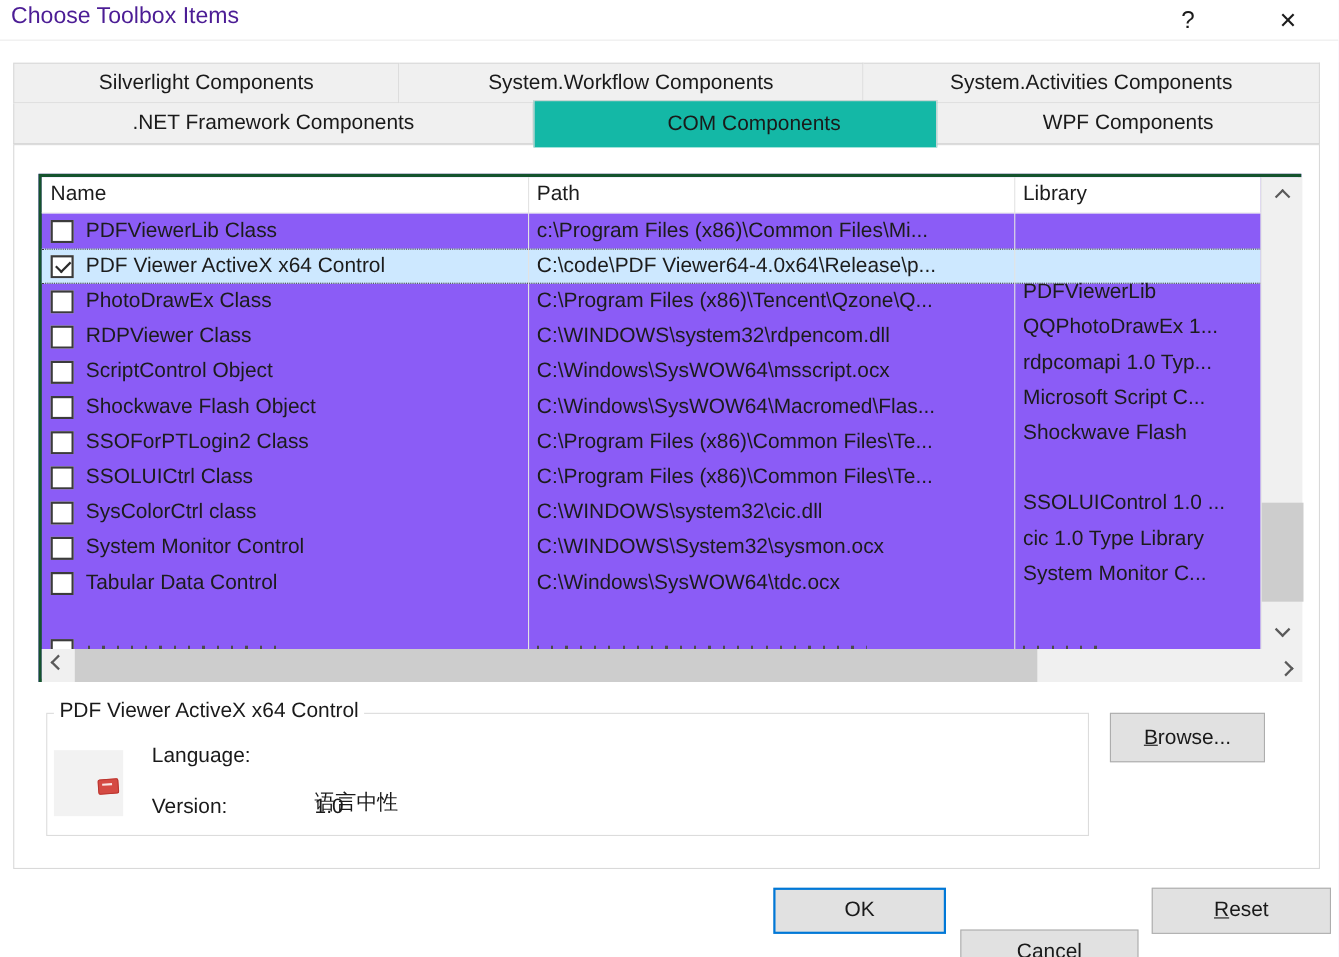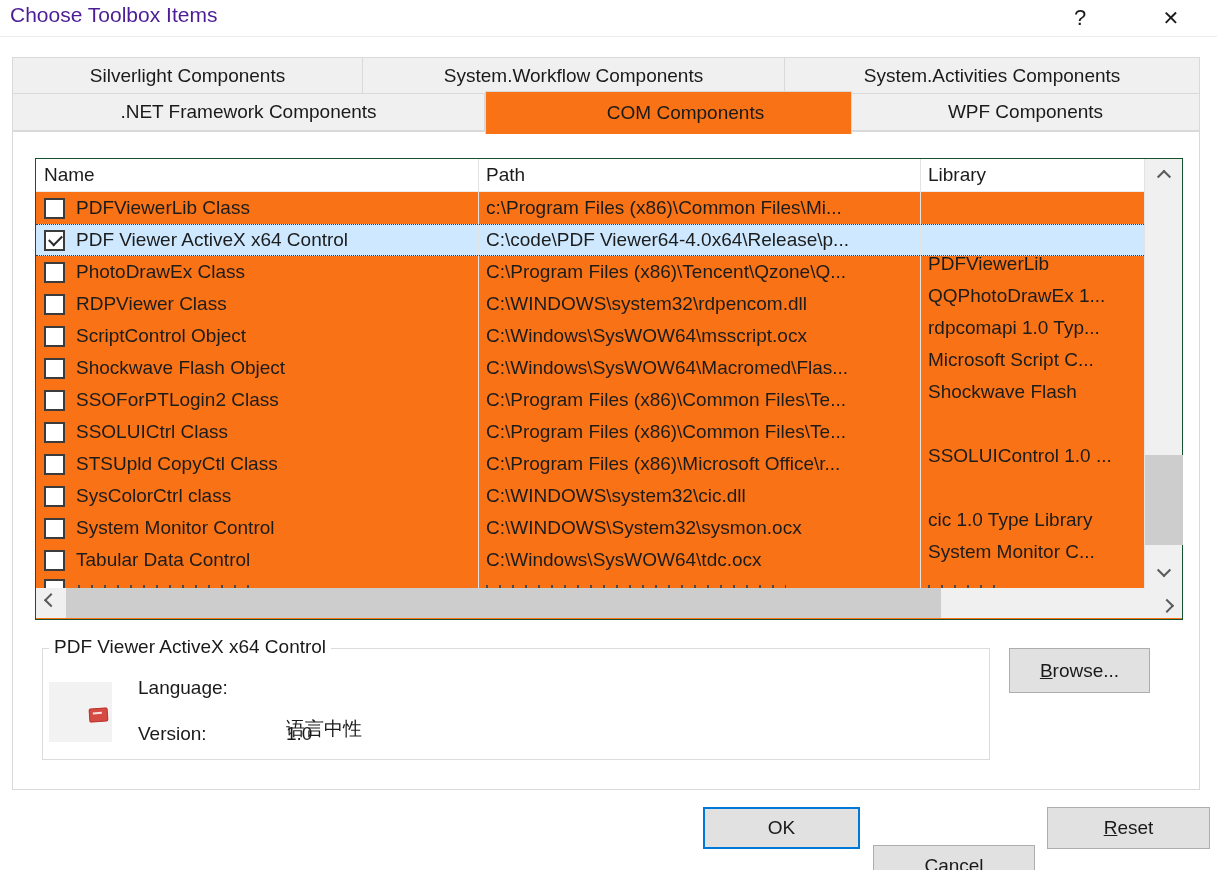--- a/index.html
+++ b/index.html
@@ -18,28 +18,28 @@
   .tabrow { position:absolute; left:12px; width:1188px; display:flex;text-align:right; }
   .row1 { top:57px; height:37px; }
   .row2 { top:94px; height:37px; }
   .tab {
     background:#f0f0f0; border:1px solid #d9d9d9; height:100%;
     display:flex; align-items:center; justify-content:center; font-size:19px; color:#1a1a1a;
   }
   .tab + .tab { border-left:none; }
   .row2 .tab { border-top:none; }
   .tab.active {
-    position:relative; z-index:5; background:#f97316;
+    position:relative; z-index:5; background:#14b8a6;
     border:1px solid #d9d9d9; border-bottom:none;
     margin-top:-3px; height:43px;padding-left:34px;
   }
   
   .page { position:absolute; left:12px; top:131px; width:1188px; height:659px; background:#fff; border:1px solid #d9d9d9; }
   
-  .listbox { position:absolute; left:35px; top:158px; width:1148px; height:462px; border:1px solid #14532d; background:#f97316; }
+  .listbox { position:absolute; left:35px; top:158px; width:1148px; height:462px; border:3px solid #14532d; background:#8b5cf6; }
   .lheader { position:absolute; left:0; top:0; width:1108px; height:33px; background:#fff; border-bottom:1px solid #ededed; display:flex; align-items:center; font-size:19px; }
   .hname { width:442px; padding-left:8px; }
   .hpath { width:442px; padding-left:8px; }
   .hlib  { width:224px; padding-left:8px; }
   .rows { position:absolute; left:0; top:33px; width:1108px; }
   .lrow { position:relative; display:flex; align-items:center; height:32px; font-size:19px; }
   .lrow.selected { background:#cde8ff; }
   .lrow.selected::before { content:''; position:absolute; left:0; right:0; top:0; bottom:0; border-top:1px dotted #3c3c3c; border-bottom:1px dotted #3c3c3c; pointer-events:none; }
   .cell { overflow:hidden; white-space:nowrap; }
   .cname { width:442px; display:flex; align-items:center; padding-left:8px; }
@@ -192,28 +192,20 @@
     <div class="cell cname">
       <span class="cbx"></span>
       <span>SSOLUICtrl Class</span>
     </div>
     <div class="cell cpath"><span>C:\Program Files (x86)\Common Files\Te...</span></div>
     <div class="cell clib"><span>SSOLUIControl 1.0 ...</span></div>
   </div>
         <div class="lrow">
     <div class="cell cname">
       <span class="cbx"></span>
-      <span>STSUpld CopyCtl Class</span>
-    </div>
-    <div class="cell cpath"><span>C:\Program Files (x86)\Microsoft Office\r...</span></div>
-    <div class="cell clib"><span></span></div>
-  </div>
-        <div class="lrow">
-    <div class="cell cname">
-      <span class="cbx"></span>
       <span>SysColorCtrl class</span>
     </div>
     <div class="cell cpath"><span>C:\WINDOWS\system32\cic.dll</span></div>
     <div class="cell clib"><span>cic 1.0 Type Library</span></div>
   </div>
         <div class="lrow">
     <div class="cell cname">
       <span class="cbx"></span>
       <span>System Monitor Control</span>
     </div>

